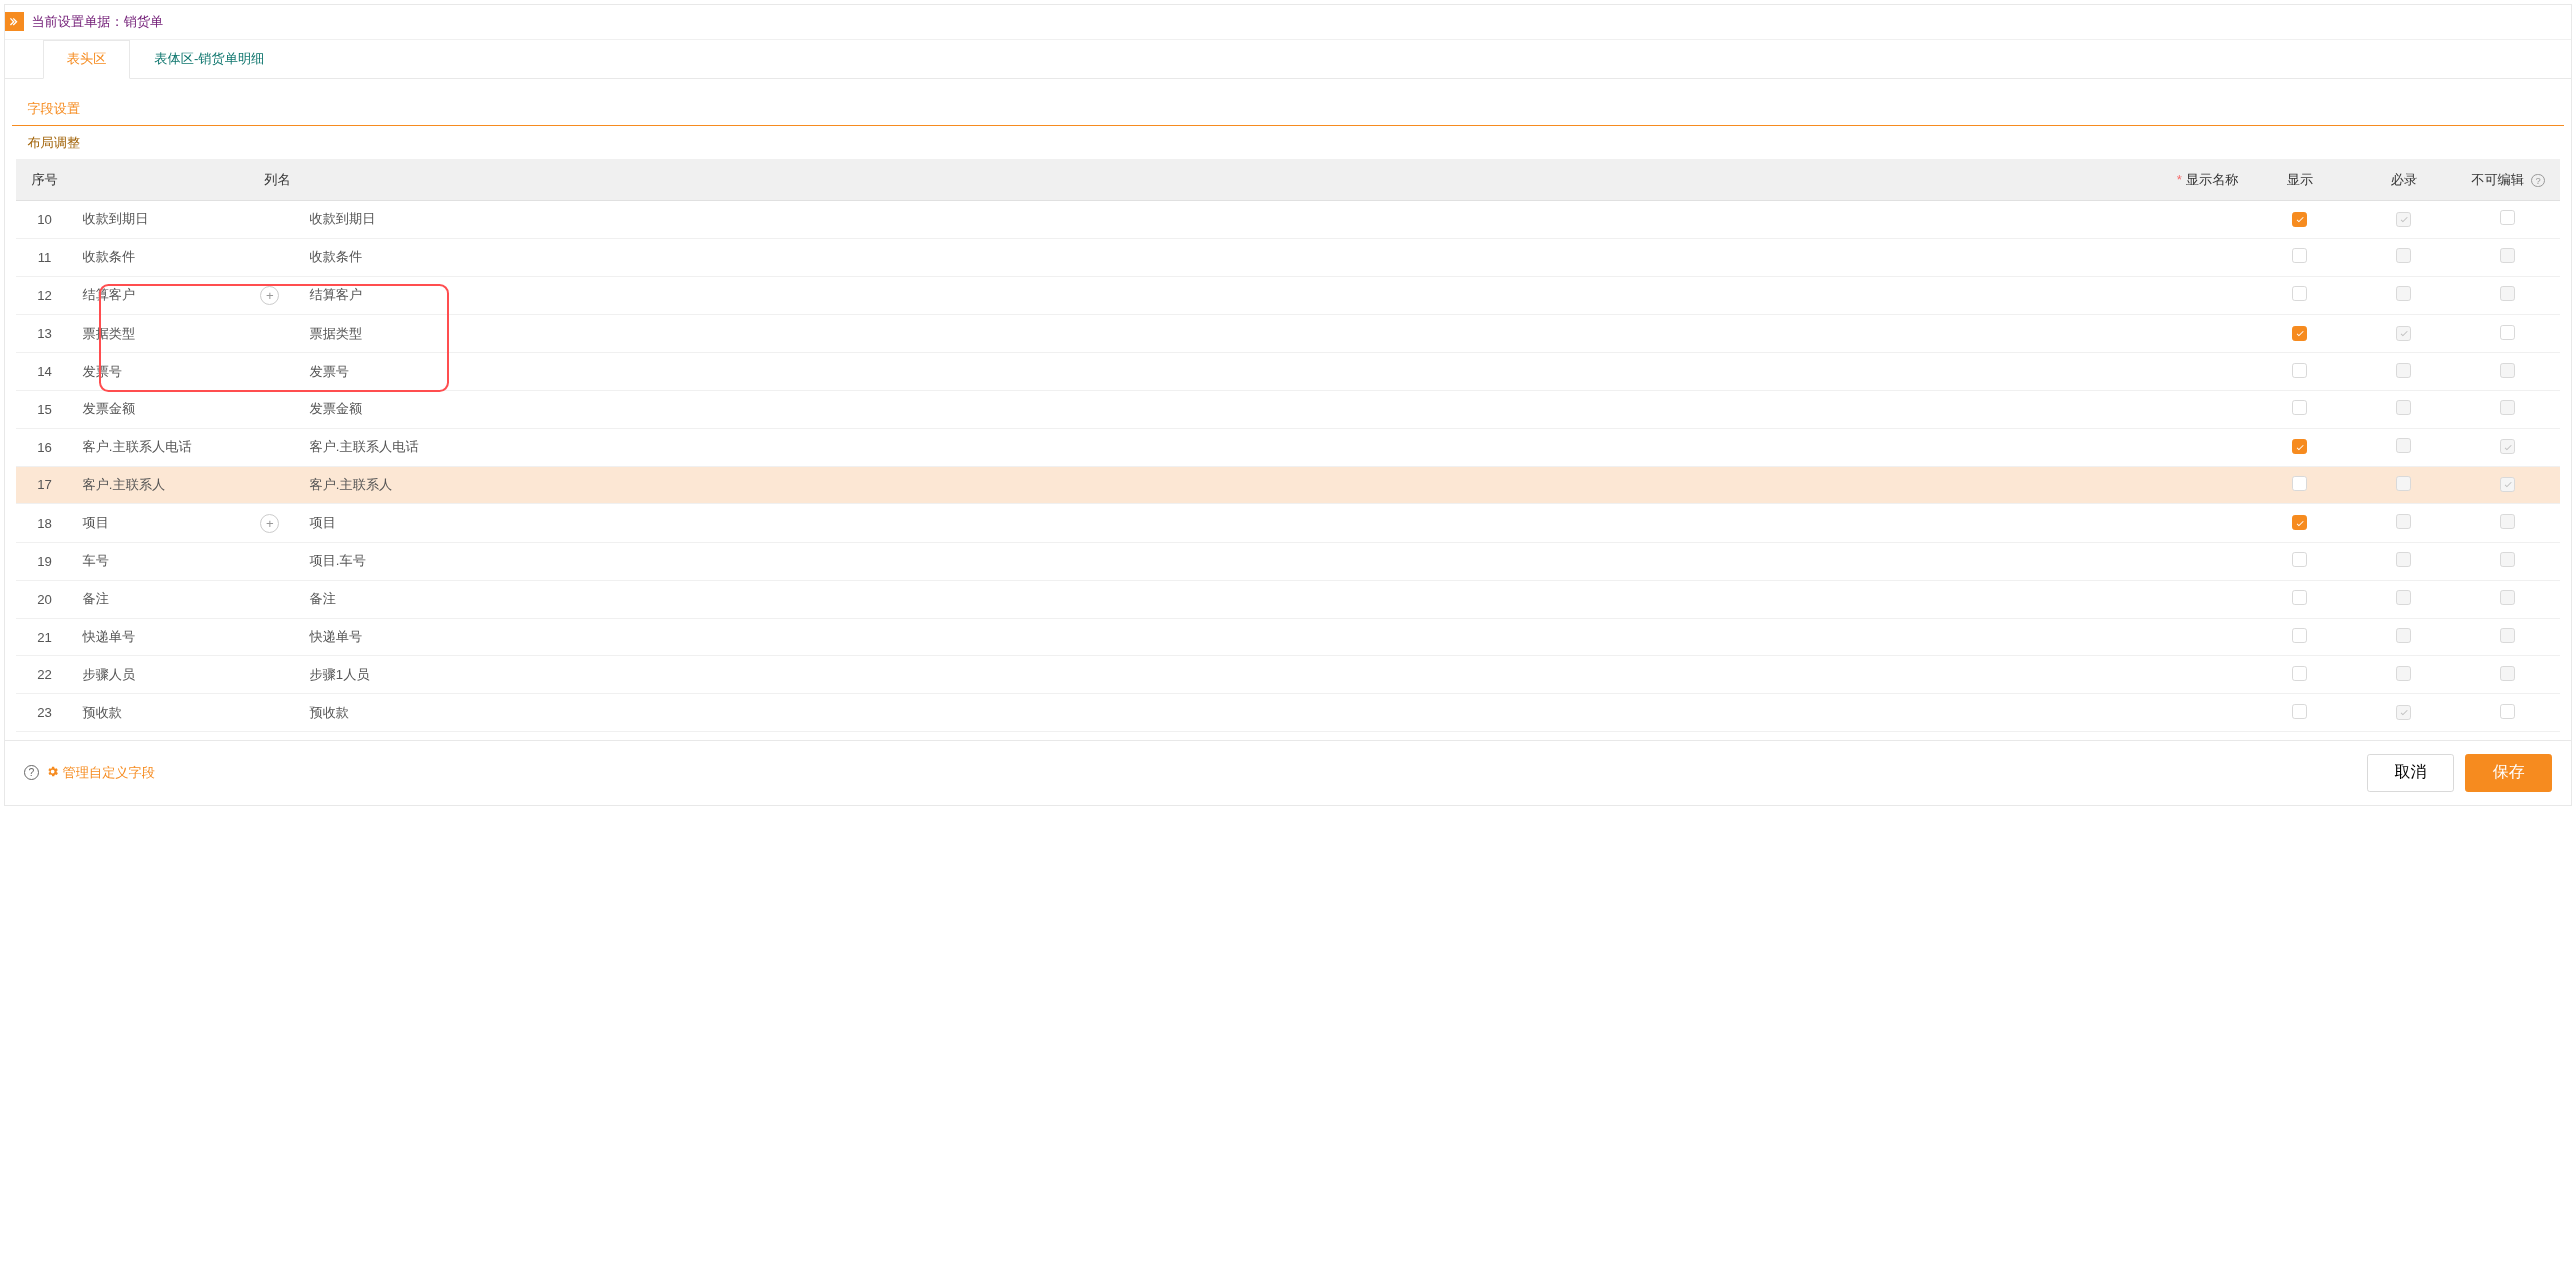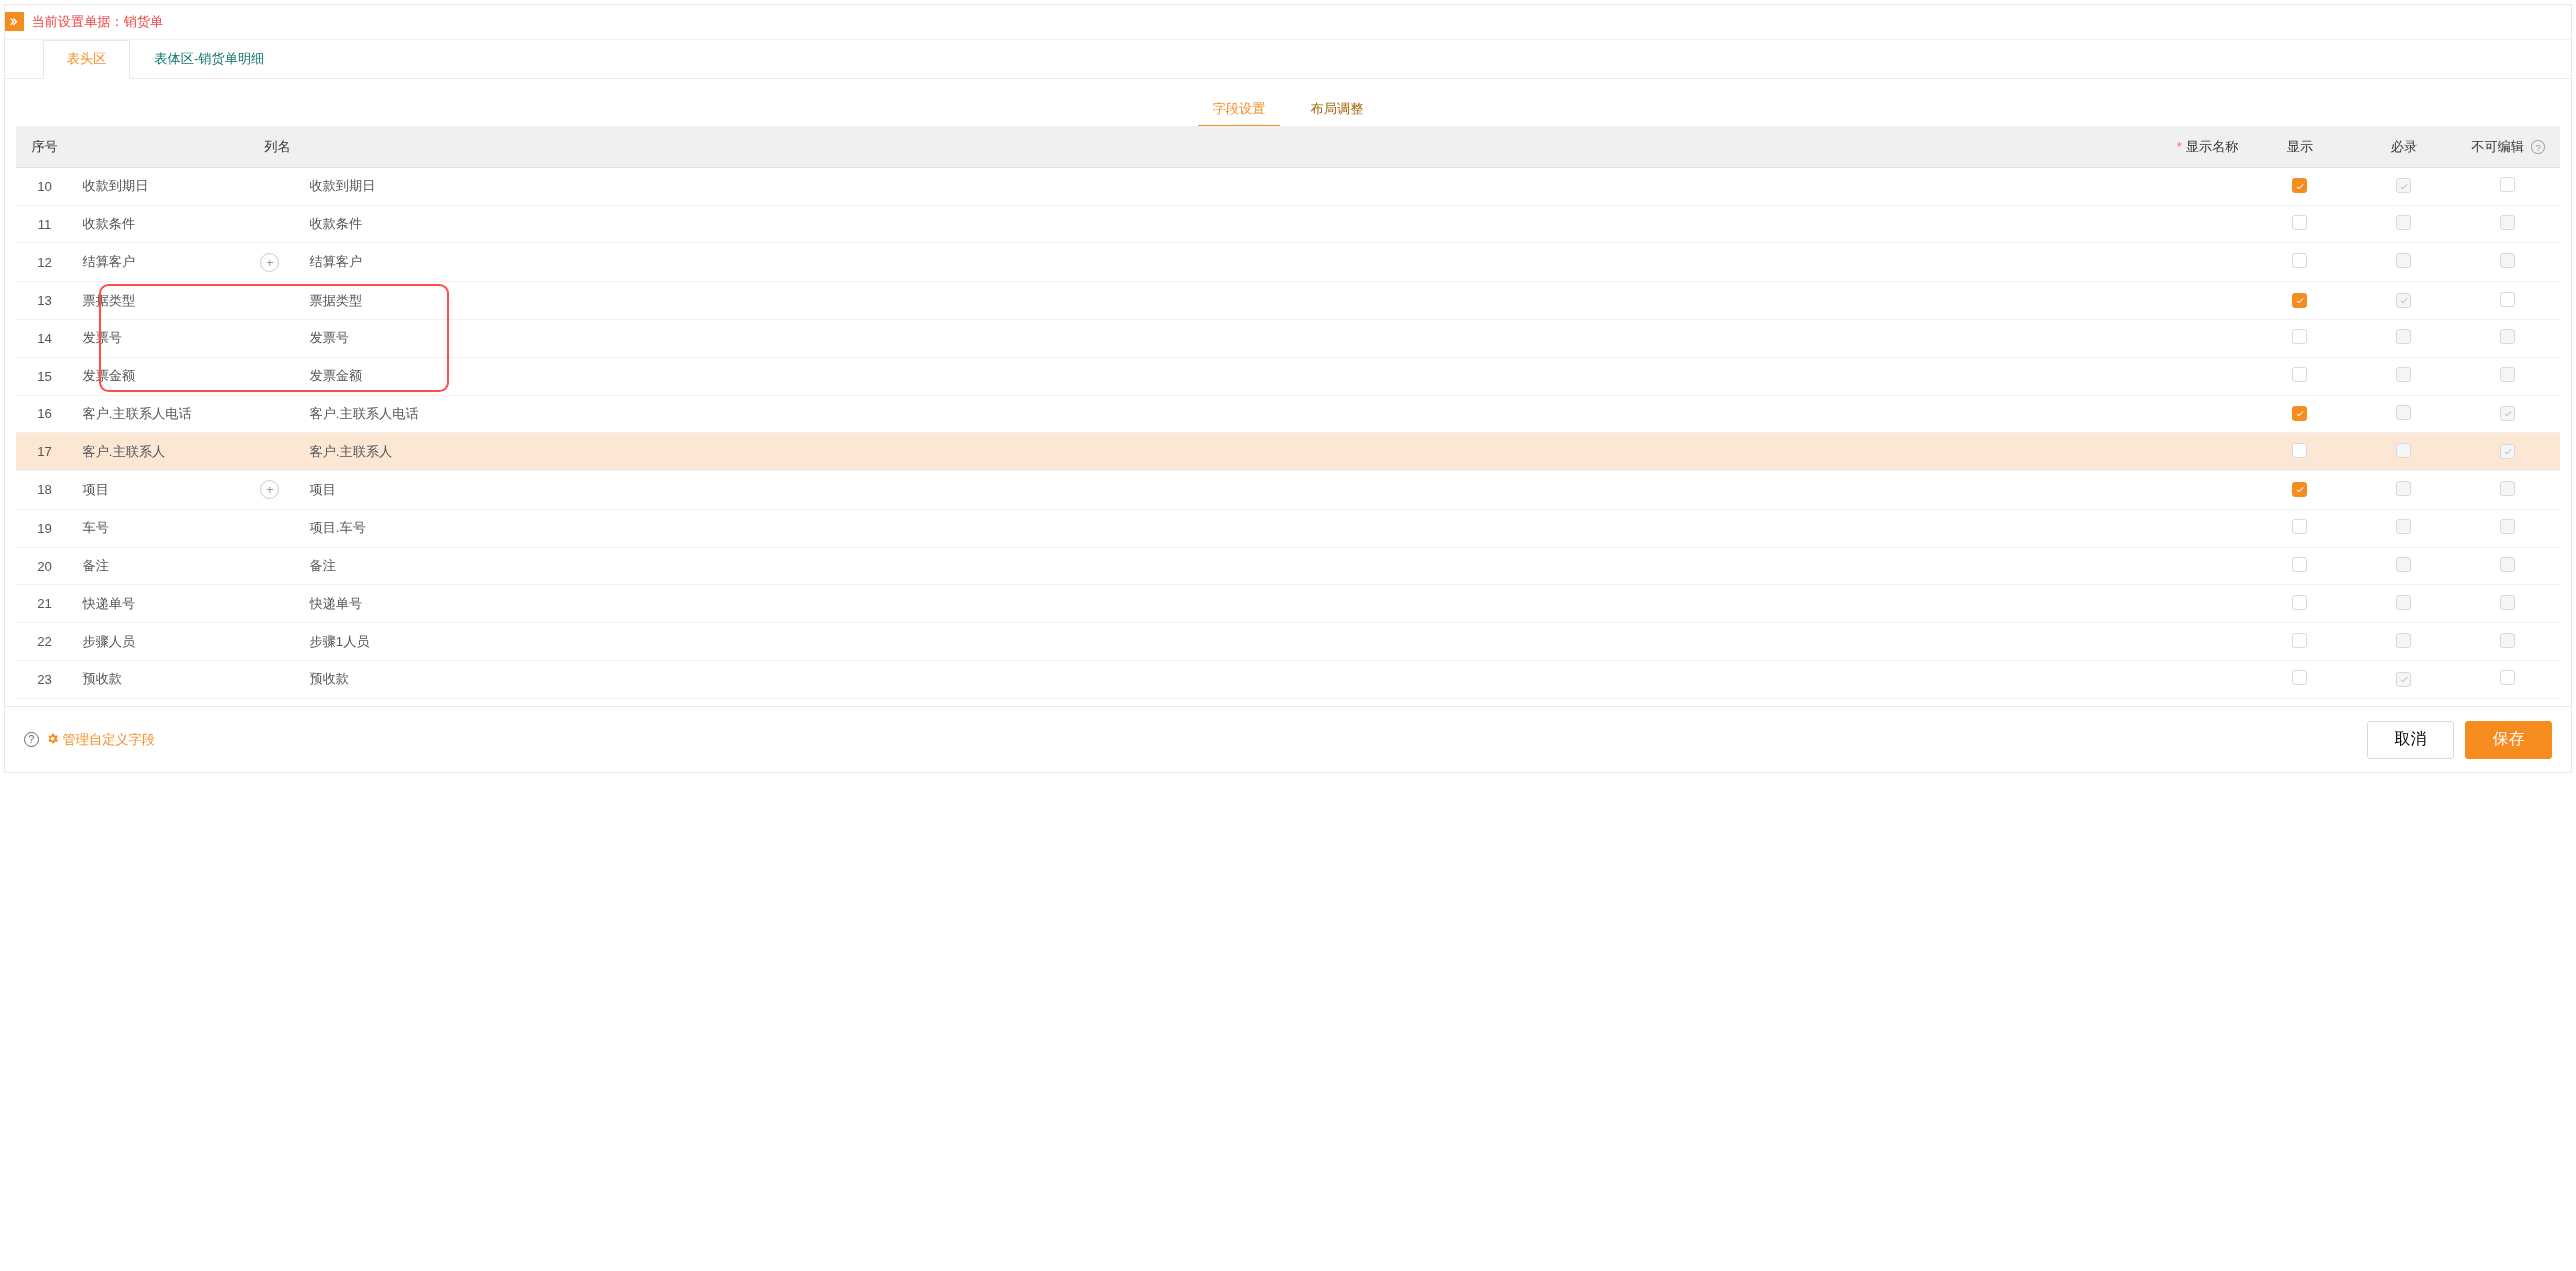--- a/index.html
+++ b/index.html
@@ -32,21 +32,21 @@
       align-items: center;
       justify-content: center;
       margin-right: 7.6px;
     }
     .expand-toggle svg {
       width: 11.3px;
       height: 11.3px;
       fill: #fff;
     }
     .header-title {
-      color: #ef4444;
+      color: #701a75;
     }
     .tabs-row {
       display: flex;
       padding-left: 38px;
       border-bottom: 0.9px solid #e8e8e8;
     }
     .tab {
       padding: 9.4px 23px;
       cursor: pointer;
       color: #0f766e;
@@ -57,20 +57,21 @@
       color: #f68b1f;
       border-color: #e8e8e8;
       border-bottom: 0.9px solid #fff;
       margin-bottom: -0.9px;
       background: #fff;
     }
     .subtabs-row {
       display: flex;
       justify-content: center;
       padding: 13.2px 0 0 0;
+      flex-direction: column;
     }
     .subtab {
       padding: 7.6px 15px;
       cursor: pointer;
       color: #a16207;
       margin: 0 7.6px;
     }
     .subtab.active {
       color: #f68b1f;
       border-bottom: 1.9px solid #f68b1f;

